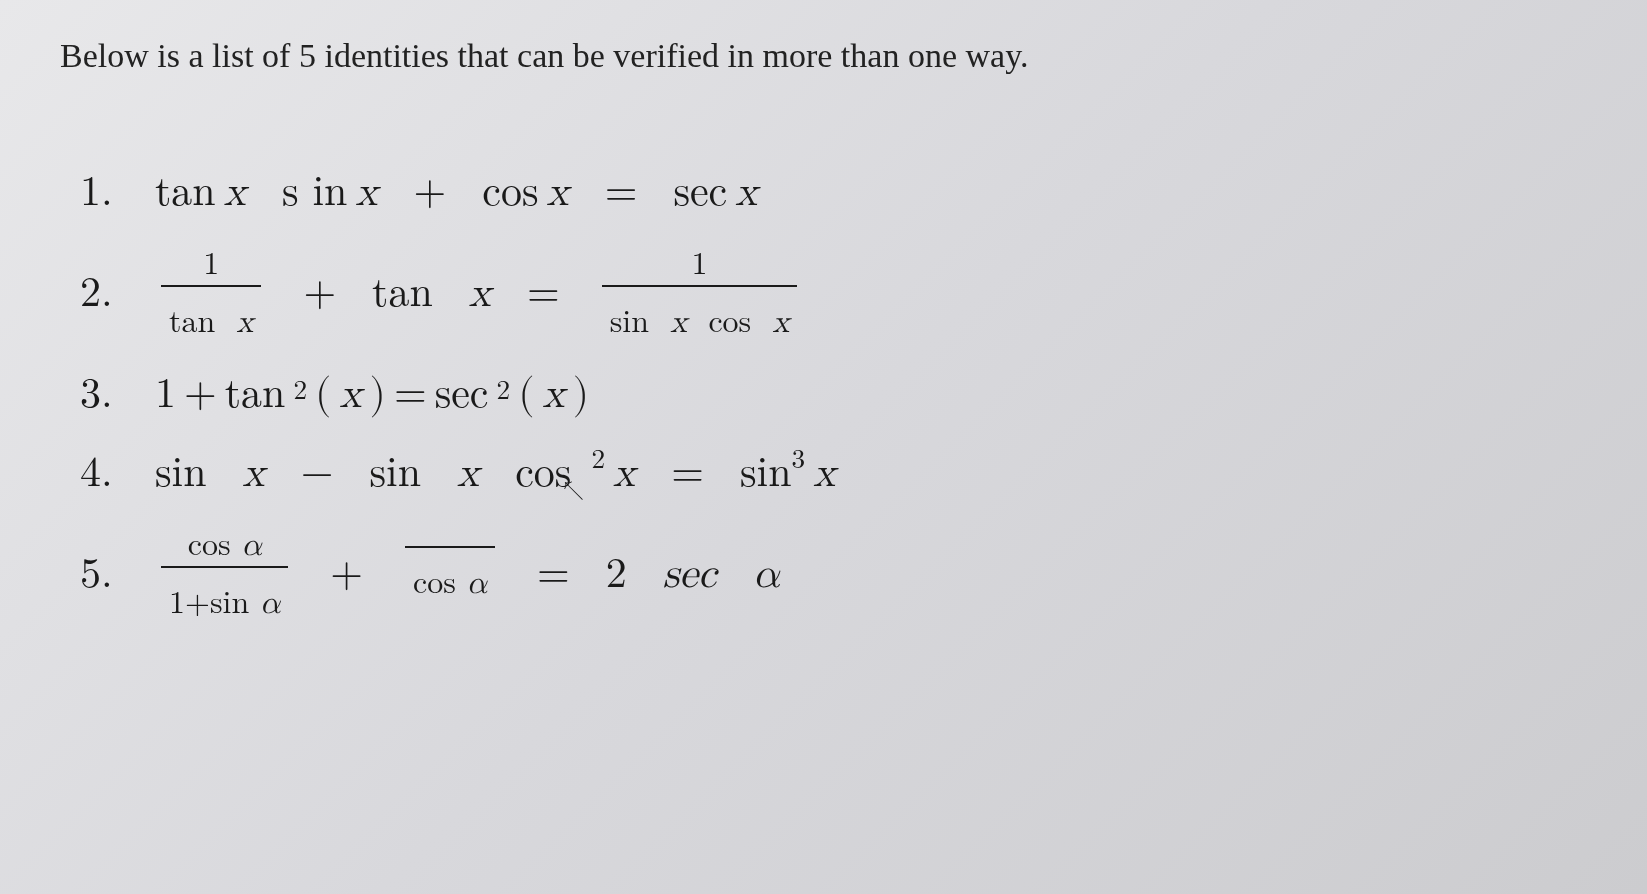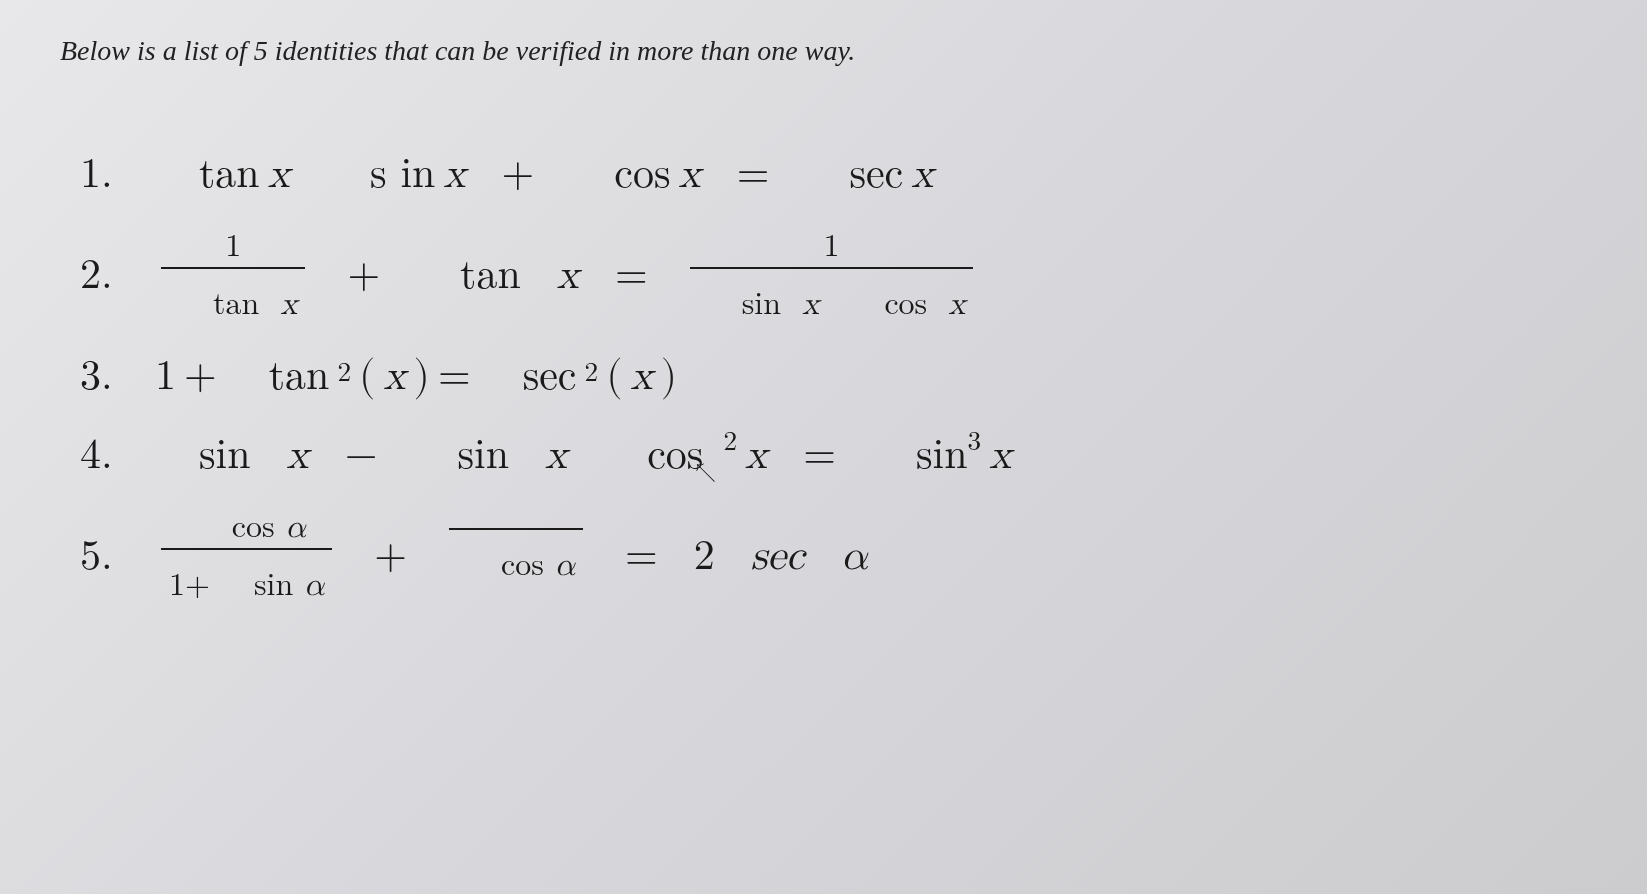--- a/index.html
+++ b/index.html
@@ -10,25 +10,24 @@
     body {
       width: 1647px;
       height: 894px;
       background: linear-gradient(135deg, #e8e8ea 0%, #d8d8dc 50%, #cccccf 100%);
       font-family: Georgia, 'Times New Roman', serif;
       padding: 30px 60px;
       color: #1a1a1a;
       overflow: hidden;
     }
     .instructions {
-      font-size: 28px;
+      font-size: 34px;
       line-height: 1.5;
       margin-bottom: 35px;
       color: #222;
-      font-style: italic;
     }
     .identities-list {
       list-style: none;
       padding-left: 20px;
     }
     .identity-item {
       font-size: 42px;
       margin-bottom: 28px;
       color: #1a1a1a;
       display: flex;
@@ -41,21 +40,20 @@
       min-width: 50px;
     }
     .math {
       font-family: 'Latin Modern Math', 'Cambria Math', Georgia, serif;
       display: inline-flex;
       align-items: center;
       gap: 8px;
     }
     .fn {
       font-style: normal;
-      margin-left: 44px;
     }
     .var {
       font-style: italic;
     }
     .fraction {
       display: inline-flex;
       flex-direction: column;
       align-items: center;
       vertical-align: middle;
       margin: 0 6px;

